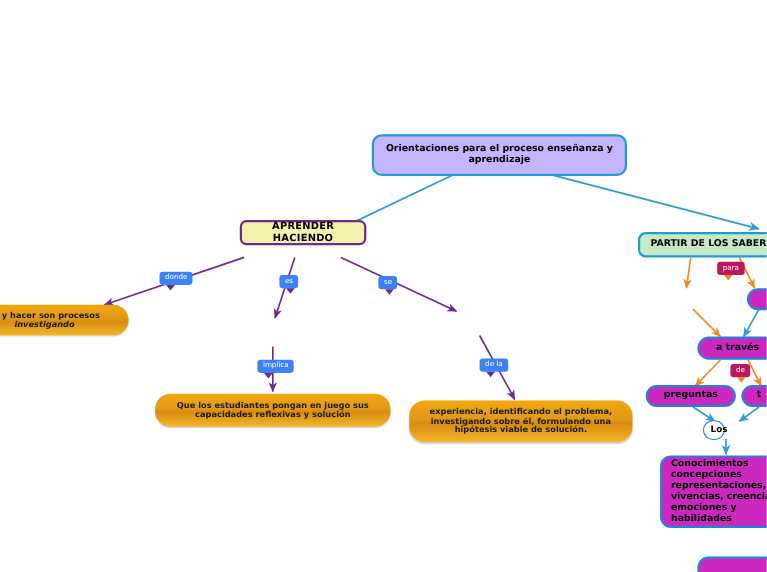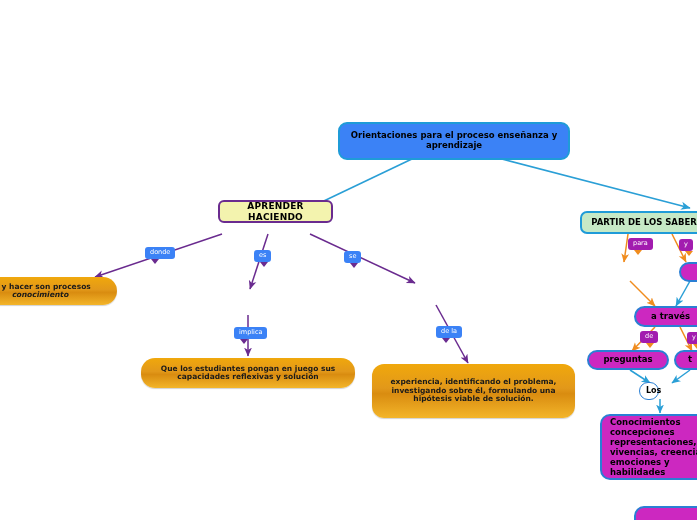--- a/index.html
+++ b/index.html
@@ -33,21 +33,21 @@
   }
   .node .txt {
     display: block;
     width: 100%;
     padding: 0 6px;
     line-height: 1.12;
   }
 
   
   .n-root {
-    background: #3b82f6;
+    background: #c4b5fd;
     border: 2px solid #1f9bd8;
     border-radius: 9px;
     color: #000;
     font-weight: bold;
     font-size: 8.5px;
   }
 
   
   .n-topic {
     background: #f3f3ae;
@@ -117,21 +117,21 @@
     z-index: 7;
     font-size: 6.5px;
     font-weight: normal;
     color: #ffffff;
     padding: 2px 5px 3px 5px;
     border-radius: 3px;
     white-space: nowrap;
     line-height: 1;
   }
   .elabel.purple { background: #3b82f6; }
-  .elabel.orange { background: #a21caf; }
+  .elabel.orange { background: #be185d; margin-left: 24px; }
   .elabel .tail {
     position: absolute;
     width: 0; height: 0;
     border-left: 4px solid transparent;
     border-right: 4px solid transparent;
   }
   .elabel.purple .tail { border-top: 5px solid #6a2b8f; bottom: -5px; left: 6px; }
   .elabel.orange .tail { border-top: 5px solid #f08c1e; bottom: -5px; left: 6px; }
 </style>
 </head>
@@ -204,41 +204,41 @@
   </div>
 
   <div class="elabel purple" style="left:344px; top:251px;">
     <span>se</span>
     <span class="tail"></span>
   </div>
 
   <div class="node n-gold" style="left:-36px; top:277px; width:153px; height:28px; border-radius:14px;">
     <span class="txt">
       <span>er y hacer son procesos</span><br>
-      <span class="italic">conocimiento</span>
+      <span class="italic">investigando</span>
     </span>
   </div>
 
 
   <div class="elabel purple" style="left:234px; top:327px;">
     <span>implica</span>
     <span class="tail"></span>
   </div>
 
   <div class="node n-gold" style="left:141px; top:358px; width:214px; height:30px;">
     <span class="txt">Que los estudiantes pongan en juego sus capacidades reflexivas y solución</span>
   </div>
 
 
   <div class="elabel purple" style="left:436px; top:326px;">
     <span>de la</span>
     <span class="tail"></span>
   </div>
 
-  <div class="node n-gold" style="left:372px; top:364px; width:203px; height:54px;border-radius:12px;">
+  <div class="node n-gold" style="left:372px; top:364px; width:203px; height:38px;">
     <span class="txt">experiencia, identificando el problema, investigando sobre él, formulando una hipótesis viable de solución.</span>
   </div>
 
   <div class="node n-green" style="left:580px; top:211px; width:140px; height:23px;">
     <span class="txt">PARTIR DE LOS SABERES</span>
   </div>
 
   <div class="elabel orange" style="left:628px; top:238px;">
     <span>para</span>
     <span class="tail"></span>

